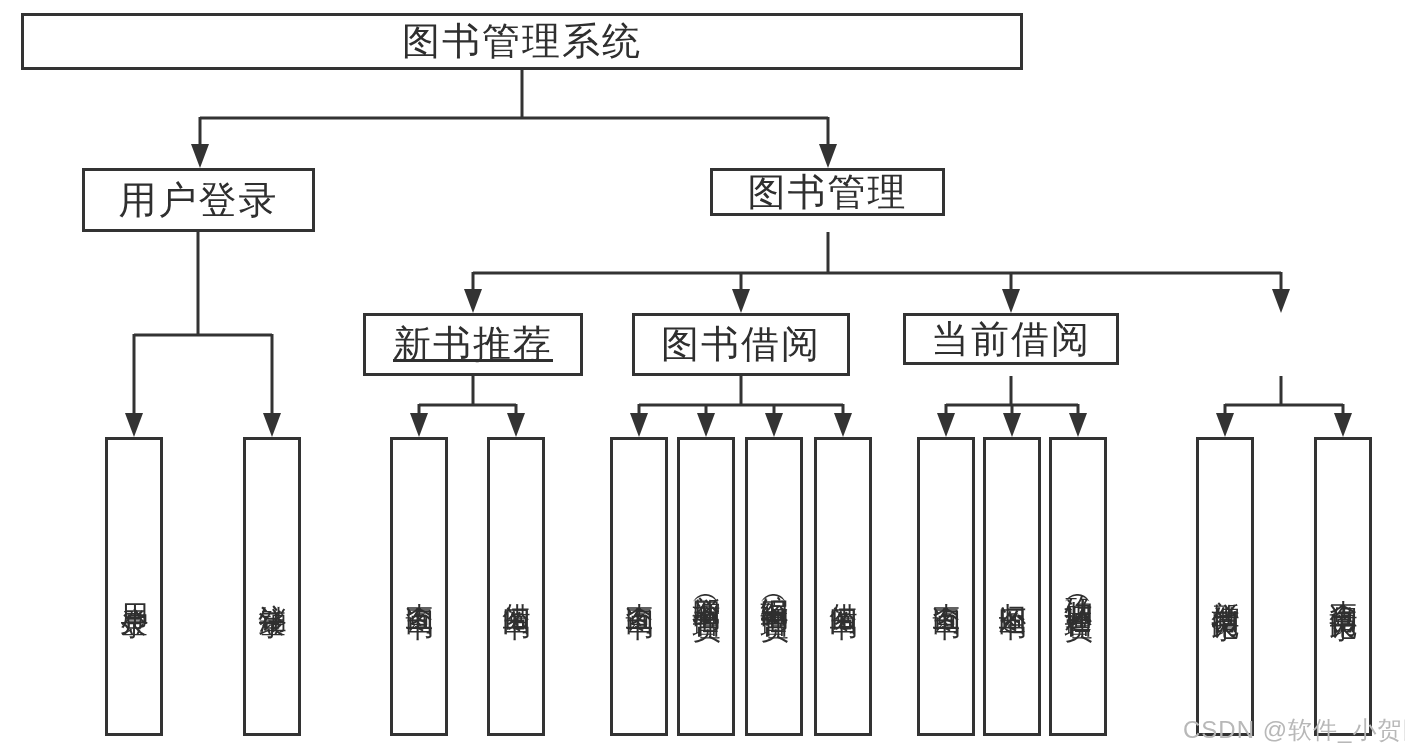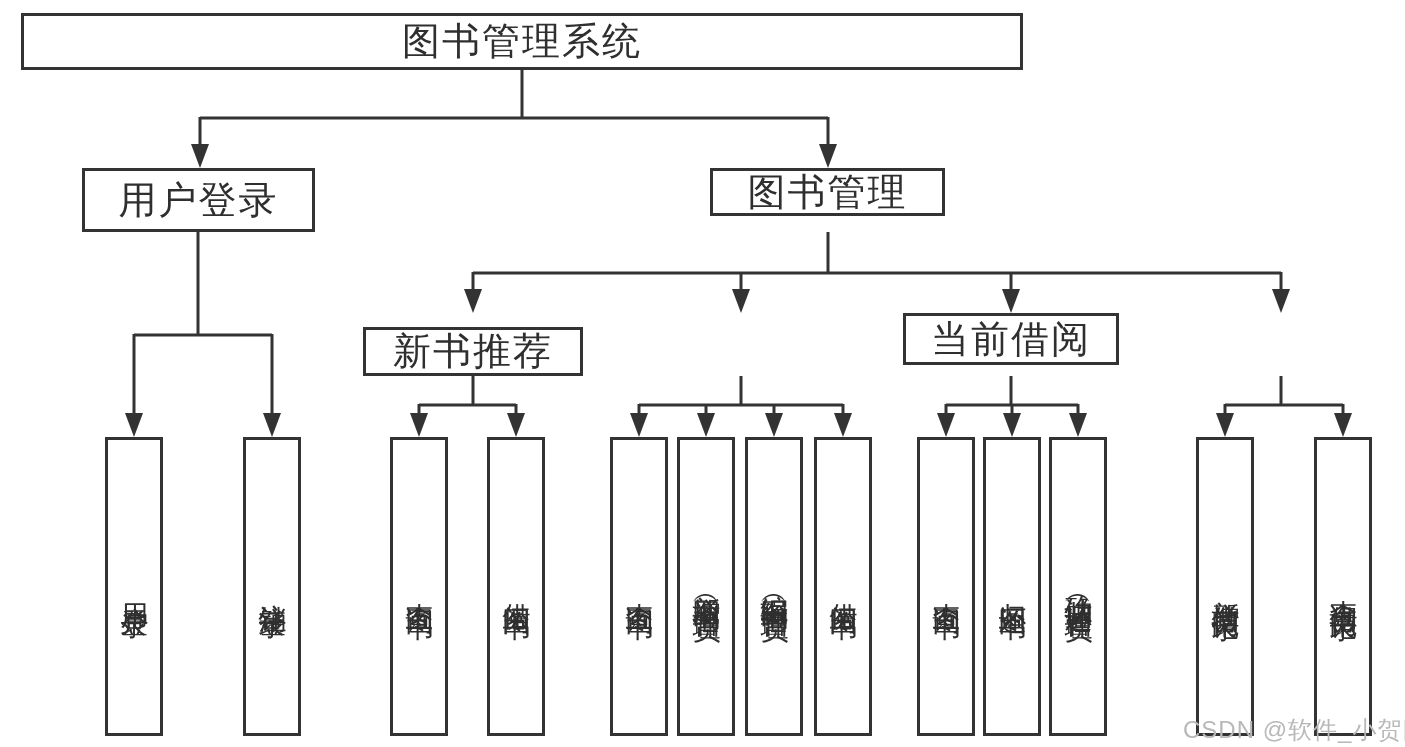--- a/index.html
+++ b/index.html
@@ -45,21 +45,21 @@
     letter-spacing: 3px;
     line-height: 1;
     width: 58px;
     top: 437px;
     height: 299px;
   }
   
   .n-root      { left: 21px;   top: 13px;  width: 1002px; height: 57px; }
   .n-login     { left: 82px;   top: 168px; width: 233px;  height: 64px; }
   .n-bookmgmt  { left: 710px;  top: 168px; width: 235px;  height: 48px; }
-  .n-newbook   { left: 363px;  top: 327px; width: 220px;  height: 49px; }
+  .n-newbook   { left: 363px;  top: 313px; width: 220px;  height: 63px; text-decoration: underline; }
   .n-borrow    { left: 632px;  top: 313px; width: 218px;  height: 63px; }
   .n-current   { left: 903px;  top: 313px; width: 216px;  height: 52px; }
   .n-records   { left: 1172px; top: 313px; width: 218px;  height: 63px; }
   
   .v-ul1 { left: 105px; }
   .v-ul2 { left: 243px; }
   .v-nb1 { left: 390px; }
   .v-nb2 { left: 487px; }
   .v-bb1 { left: 610px; }
   .v-bb2 { left: 677px; }
@@ -154,20 +154,21 @@
       <polygon points="1343,437 1334,413 1352,413"></polygon>
     </g>
   </svg>
 
   <div class="node hnode n-root">图书管理系统</div>
 
   <div class="node hnode n-login">用户登录</div>
   <div class="node hnode n-bookmgmt">图书管理</div>
 
   <div class="node hnode n-newbook">新书推荐</div>
+  <div class="node hnode n-borrow">图书借阅</div>
   <div class="node hnode n-current">当前借阅</div>
 
   <div class="node vnode v-ul1">用户登录</div>
   <div class="node vnode v-ul2">注销登录</div>
 
   <div class="node vnode v-nb1">查询图书</div>
   <div class="node vnode v-nb2">借阅图书</div>
 
   <div class="node vnode v-bb1">查询图书</div>
   <div class="node vnode v-bb2">新增图书（管理员）</div>

